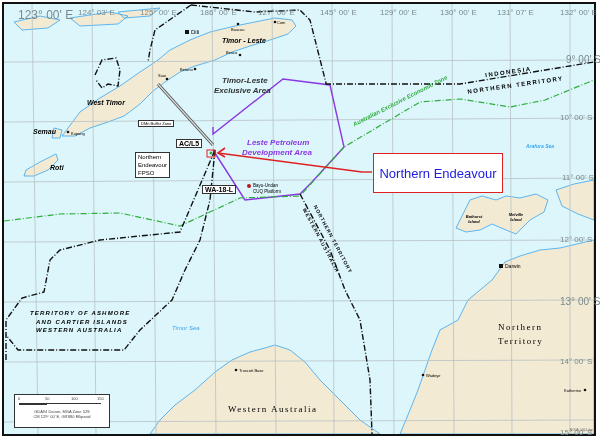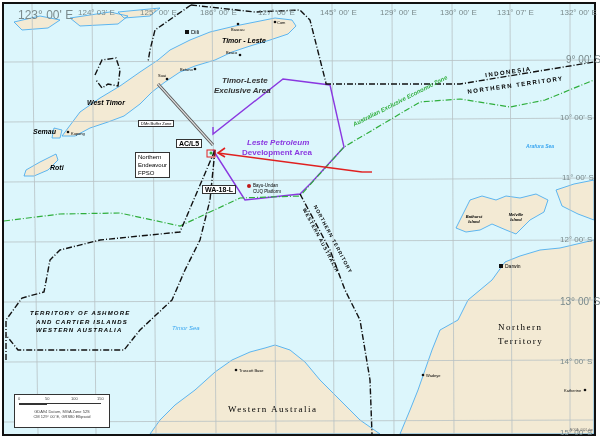--- a/index.html
+++ b/index.html
@@ -133,21 +133,21 @@
 <div class="lbl" style="left:564px;top:388px;font-size:4px">Katherine</div>
 <div class="lbl" style="left:239px;top:368px;font-size:4px">Truscott Base</div>
 <div class="lbl serif" style="left:228px;top:404px;font-size:9px;letter-spacing:1.5px">Western Australia</div>
 <div class="lbl serif" style="left:498px;top:322px;font-size:9px;letter-spacing:1.5px">Northern</div>
 <div class="lbl serif" style="left:498px;top:336px;font-size:9px;letter-spacing:1.5px">Territory</div>
 
 
 <div class="lbl" style="left:222px;top:76px;font-size:8px;font-weight:bold;font-style:italic;color:#333">Timor-Leste</div>
 <div class="lbl" style="left:214px;top:86px;font-size:8px;font-weight:bold;font-style:italic;color:#333">Exclusive Area</div>
 <div class="lbl" style="left:247px;top:138px;font-size:8px;font-weight:bold;font-style:italic;color:#8a38e0">Leste Petroleum</div>
-<div class="lbl" style="left:242px;top:148px;font-size:8px;font-weight:bold;color:#8a38e0">Development Area</div>
+<div class="lbl" style="left:242px;top:148px;font-size:8px;font-weight:bold;font-style:italic;color:#8a38e0">Development Area</div>
 <div class="lbl" style="left:352px;top:122px;font-size:6px;font-weight:bold;font-style:italic;color:#2fae3c;transform:rotate(-27deg);transform-origin:left top">Australian Exclusive Economic Zone</div>
 <div class="lbl" style="left:138px;top:120px;font-size:4px;border:1px solid #333;background:#fff;padding:0 2px">DMn Buffer Zone</div>
 <div class="lbl" style="left:485px;top:69px;font-size:6px;font-weight:bold;letter-spacing:1.5px;transform:rotate(-8deg)">INDONESIA</div>
 <div class="lbl" style="left:467px;top:82px;font-size:6px;font-weight:bold;letter-spacing:1.5px;transform:rotate(-8deg)">NORTHERN TERRITORY</div>
 <div class="lbl" style="left:318px;top:204px;font-size:5px;font-weight:bold;letter-spacing:1px;transform:rotate(62deg);transform-origin:left top">NORTHERN TERRITORY</div>
 <div class="lbl" style="left:307px;top:207px;font-size:5px;font-weight:bold;letter-spacing:1px;transform:rotate(62deg);transform-origin:left top">WESTERN AUSTRALIA</div>
 <div class="lbl" style="left:30px;top:310px;font-size:6px;font-weight:bold;font-style:italic;letter-spacing:1.2px">TERRITORY OF ASHMORE</div>
 <div class="lbl" style="left:36px;top:319px;font-size:6px;font-weight:bold;font-style:italic;letter-spacing:1.2px">AND CARTIER ISLANDS</div>
 <div class="lbl" style="left:36px;top:327px;font-size:6px;font-weight:bold;font-style:italic;letter-spacing:1.2px">WESTERN AUSTRALIA</div>
 
@@ -162,20 +162,21 @@
   <div>Northern</div>
   <div>Endeavour</div>
   <div>FPSO</div>
 </div>
 <div class="lbl" style="left:253px;top:183px;font-size:4.5px;line-height:6px">
   <div>Bayu-Undan</div>
   <div>CUQ Platform</div>
 </div>
 
 
+<div class="lbl" style="left:373px;top:153px;width:128px;height:38px;border:1.5px solid #e02020;background:#fff;display:flex;align-items:center;justify-content:center;font-size:13px;color:#2020e0">Northern Endeavour</div>
 
 
 <div class="lbl" style="left:14px;top:394px;width:94px;height:32px;border:1px solid #333;background:#fff;font-size:4px;color:#444">
   <div style="position:relative;height:12px">
     <span style="position:absolute;left:3px;top:1px">0</span>
     <span style="position:absolute;left:30px;top:1px">50</span>
     <span style="position:absolute;left:56px;top:1px">100</span>
     <span style="position:absolute;left:82px;top:1px">150</span>
     <div style="position:absolute;left:4px;top:8px;width:82px;height:1px;background:#333"></div>
     <div style="position:absolute;left:4px;top:8px;width:28px;height:2px;background:#333"></div>

